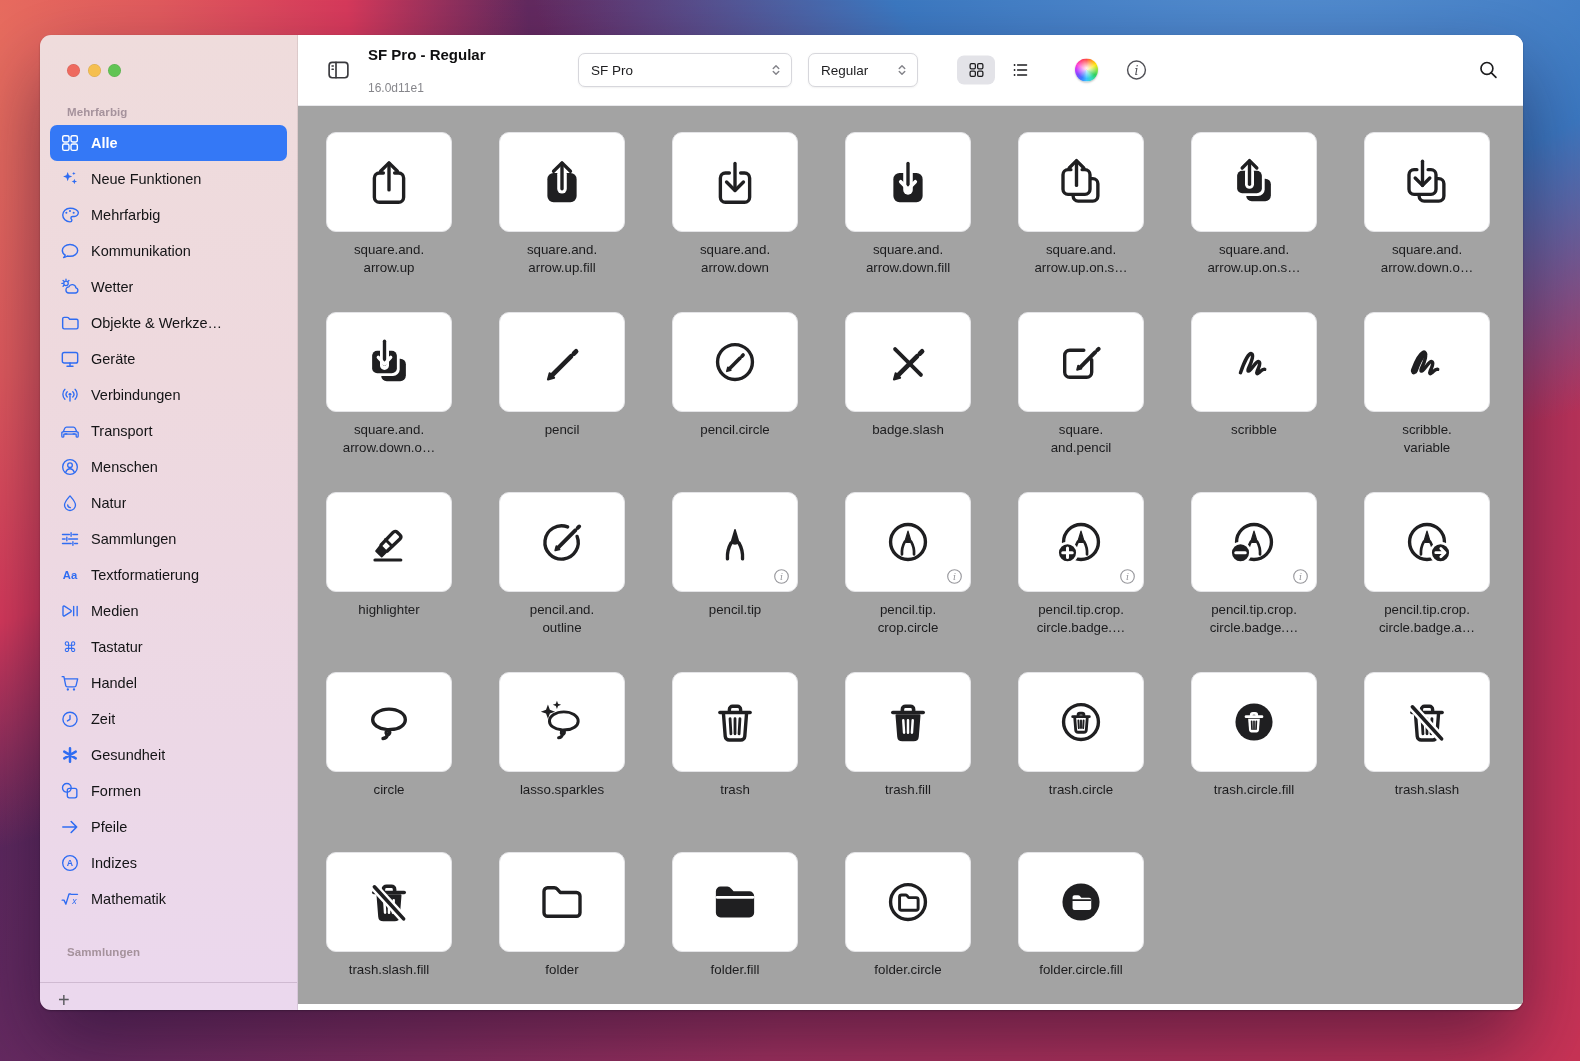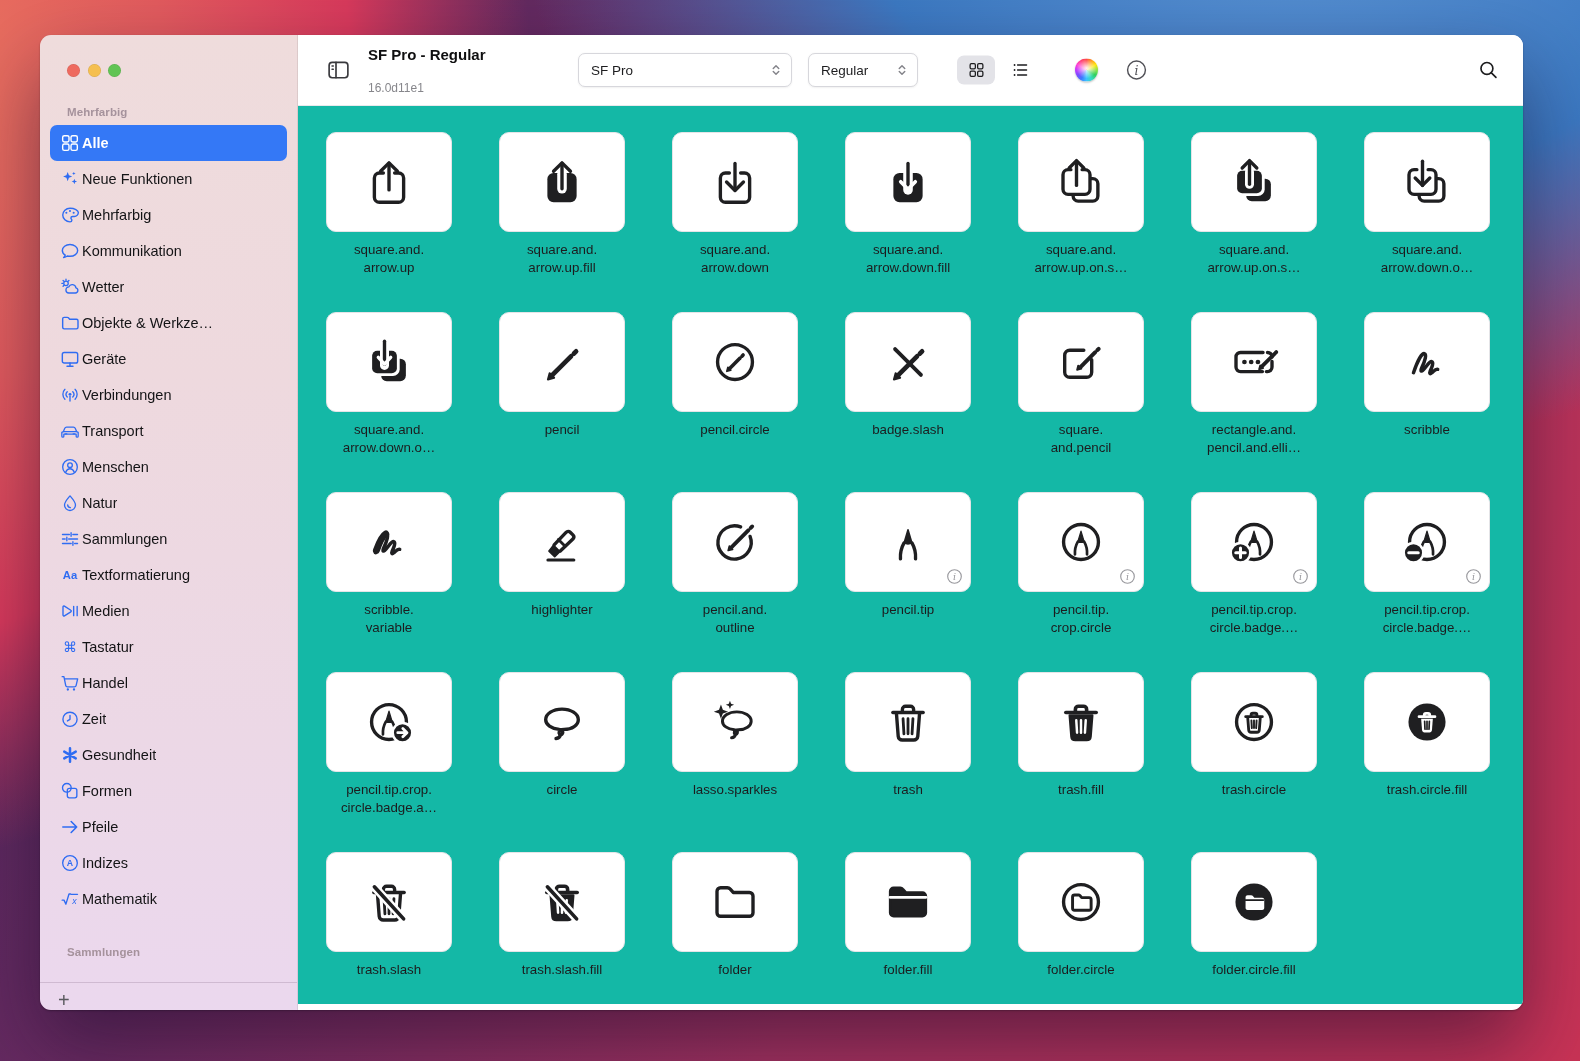--- a/index.html
+++ b/index.html
@@ -13,21 +13,21 @@
     box-shadow:0 35px 80px rgba(20,10,40,.5), 0 1px 2px rgba(0,0,0,.3);}
   
   .sidebar{width:258px;flex:none;position:relative;display:flex;flex-direction:column;
     background:linear-gradient(180deg,#efdcdc 0%,#eed9de 35%,#ecd8e6 72%,#ebd8ee 100%);
     border-right:1px solid rgba(0,0,0,.08);box-sizing:border-box;}
   .tl-row{display:flex;gap:7.5px;padding:29px 0 0 27px;}
   .tl{width:13px;height:13px;border-radius:50%;box-shadow:inset 0 0 0 .5px rgba(0,0,0,.12);}
   .tl.r{background:#ee6a5f}.tl.y{background:#f5bf4f}.tl.g{background:#61c454}
   .sb-header{margin:29px 0 5px 27px;font-size:11.5px;font-weight:700;color:#a5929c;letter-spacing:.1px;}
   .sb-list{margin:2px 10px 0;}
-  .sb-item{display:flex;align-items:center;height:36px;border-radius:7px;padding:0 8px;font-size:14.5px;color:#141416;}
+  .sb-item{display:flex;align-items:center;height:36px;border-radius:7px;padding:0 8px;gap:9px;font-size:14.5px;color:#141416;}
   .sb-item.sel{background:#3478f6;color:#fff;font-weight:700;}
   .sb-icon{width:24px;height:22px;display:flex;align-items:center;justify-content:center;color:#2f6cf2;flex:none;}
   .sb-item.sel .sb-icon{color:#fff;}
   .sb-label{white-space:nowrap;overflow:hidden;}
   .sb-footer{margin-top:auto;}
   .sb-div{height:1px;background:rgba(60,30,60,.16);}
   .add-btn{display:block;background:none;border:none;font-size:20px;line-height:1;color:#59595e;padding:7px 0 0 18px;font-family:inherit;}
   
   .main{flex:1;background:#fff;display:flex;flex-direction:column;min-width:0;}
   .toolbar{height:70px;flex:none;position:relative;border-bottom:1px solid #e9e9ec;background:#fff;}
@@ -44,21 +44,21 @@
   .vbtn{width:38px;height:29px;border-radius:7px;display:flex;align-items:center;justify-content:center;color:#1d1d1f;}
   .vbtn.active{background:#e3e3e8;}
   .vbtn-grid{left:659px;} .vbtn-list{left:703px;}
   .wheel{left:777px;width:23px;height:23px;border-radius:50%;
     background:radial-gradient(circle at 50% 42%, rgba(255,255,255,.95) 0%, rgba(255,255,255,0) 58%),
     conic-gradient(#ff2d2d,#ff9500,#ffe600,#8ce24c,#2fd05e,#36d9c0,#3bc3ff,#3c7bff,#7a4bff,#c13bff,#ff3bd4,#ff2d6a,#ff2d2d);
     box-shadow:0 1px 2px rgba(0,0,0,.25);}
   .tb-info{left:827px;color:#515157;display:flex;}
   .tb-search{right:24px;color:#1d1d1f;display:flex;}
   
-  .grid{padding:26px 0 0 28px;display:grid;grid-template-columns:repeat(7,126px);column-gap:47px;row-gap:28px;background:#14b8a6;}
+  .grid{padding:26px 0 0 28px;display:grid;grid-template-columns:repeat(7,126px);column-gap:47px;row-gap:28px;background:#a3a3a3;}
   .cell{width:126px;height:152px;}
   .card{width:126px;height:100px;background:#fff;border:1px solid #e4e4e7;border-radius:10px;display:flex;align-items:center;justify-content:center;position:relative;box-sizing:border-box;}
   .ibadge{position:absolute;right:7px;bottom:6px;color:#98989d;display:flex;}
   .slabel{margin-top:9px;text-align:center;font-size:13.3px;line-height:1.32;color:#1c1c1e;}
 </style>
 </head>
 <body>
 
 <div class="desktop">
   <div class="window">
@@ -501,38 +501,20 @@
                   <path d="M38.5 13.5l1.2-1.2" stroke-width="3.6"></path>
                 </svg>
               </span>
             </div>
             <div class="slabel">square.<br>and.pencil</div>
           </div>
           <div class="cell">
             <div class="card">
               <span style="display: flex;">
                 <svg viewBox="0 0 48 48" width="54" height="54" fill="none" stroke="#1f1f21" stroke-width="3" stroke-linecap="round" stroke-linejoin="round">
-                  <path d="M32 15.5H12c-2.2 0-4 1.8-4 4v9c0 2.2 1.8 4 4 4h19.5"></path>
-                  <path d="M36 15.5c2.2 0 4 1.8 4 4"></path>
-                  <path d="M40 23.5v5c0 2.2-1.8 4-4 4h-1"></path>
-                  <circle cx="15.5" cy="24" r="2.1" fill="#1f1f21" stroke="none"></circle>
-                  <circle cx="21.5" cy="24" r="2.1" fill="#1f1f21" stroke="none"></circle>
-                  <circle cx="27.5" cy="24" r="2.1" fill="#1f1f21" stroke="none"></circle>
-                  <path d="M28.5 30.5l1-3.6 2.6 2.6z" fill="#1f1f21" stroke="#1f1f21" stroke-width="1.5"></path>
-                  <path d="M31.5 27.5L42 17" stroke-width="3.4"></path>
-                  <path d="M43.3 15.7l.5-.5" stroke-width="3.4"></path>
-                </svg>
-              </span>
-            </div>
-            <div class="slabel">rectangle.and.<br>pencil.and.elli…</div>
-          </div>
-          <div class="cell">
-            <div class="card">
-              <span style="display: flex;">
-                <svg viewBox="0 0 48 48" width="54" height="54" fill="none" stroke="#1f1f21" stroke-width="3" stroke-linecap="round" stroke-linejoin="round">
                   <path d="M12 33.5c3.2-9.5 7.3-17.6 9.6-17 2.3.6.8 6.4-2.1 12.1-1.5 3-1 4.3.7 2.9 3.2-2.7 5.8-8.6 8-7.9 2.1.7-.1 5.8-1.4 8.6-.9 2-.1 2.8 1.5 1.4 1.9-1.7 3.5-3.7 5.2-3.1" stroke-width="3.1"></path>
                 </svg>
               </span>
             </div>
             <div class="slabel">scribble</div>
           </div>
           <div class="cell">
             <div class="card">
               <span style="display: flex;">
                 <svg viewBox="0 0 48 48" width="54" height="54" fill="none" stroke="#1f1f21" stroke-width="3" stroke-linecap="round" stroke-linejoin="round">

